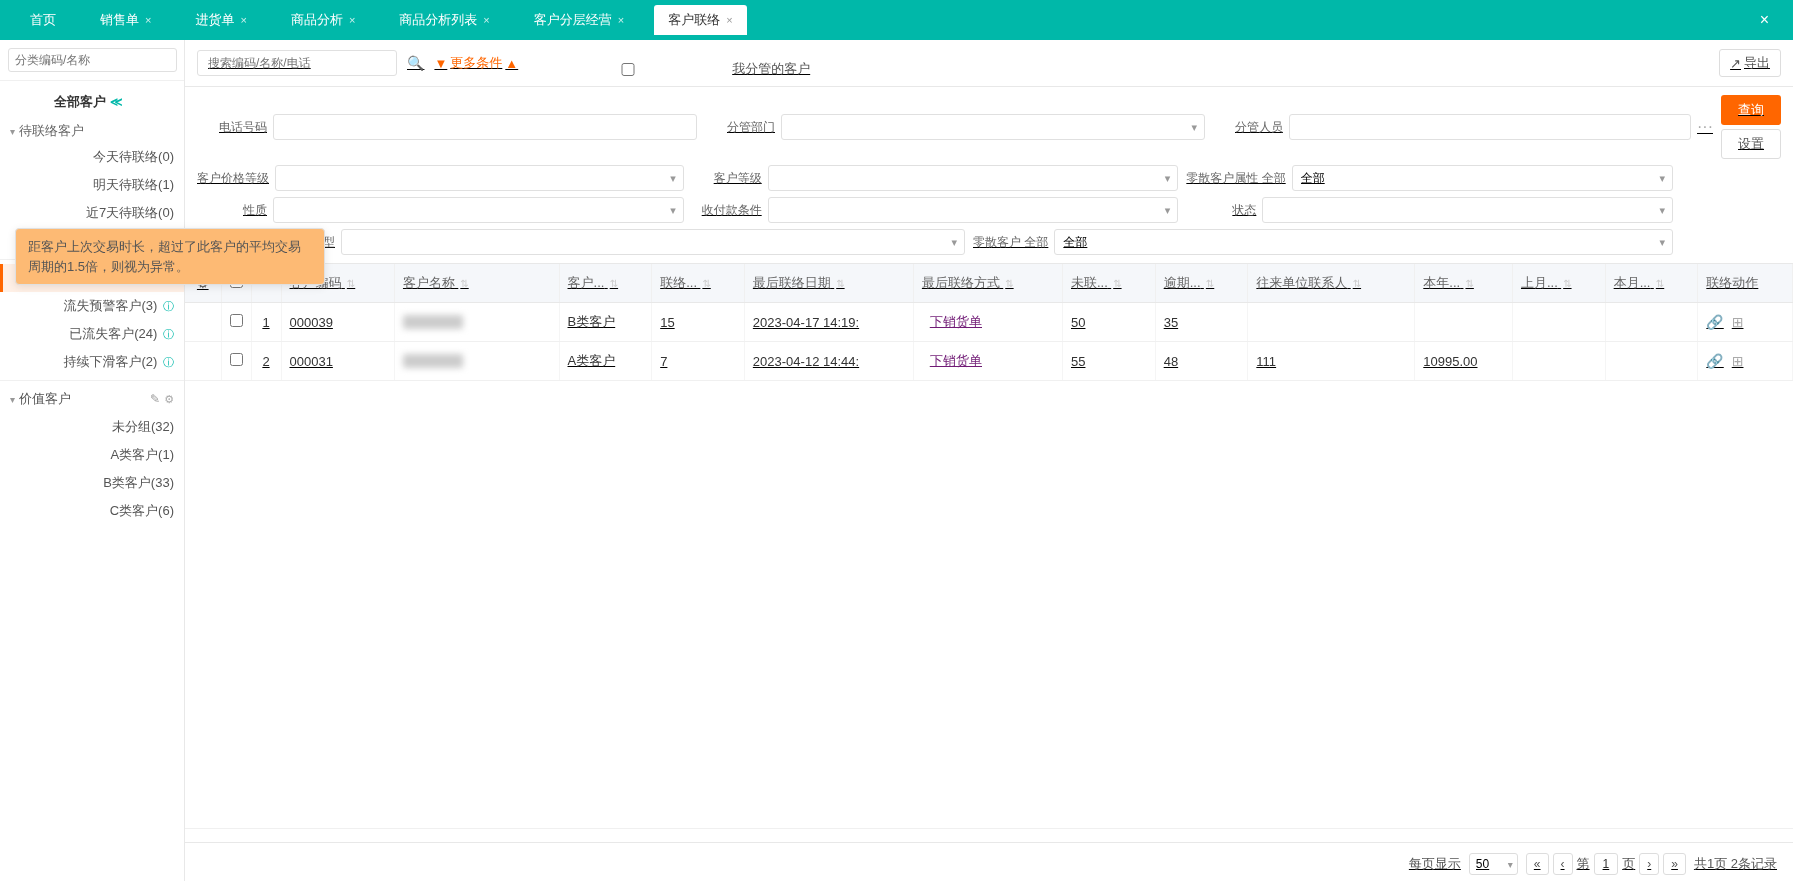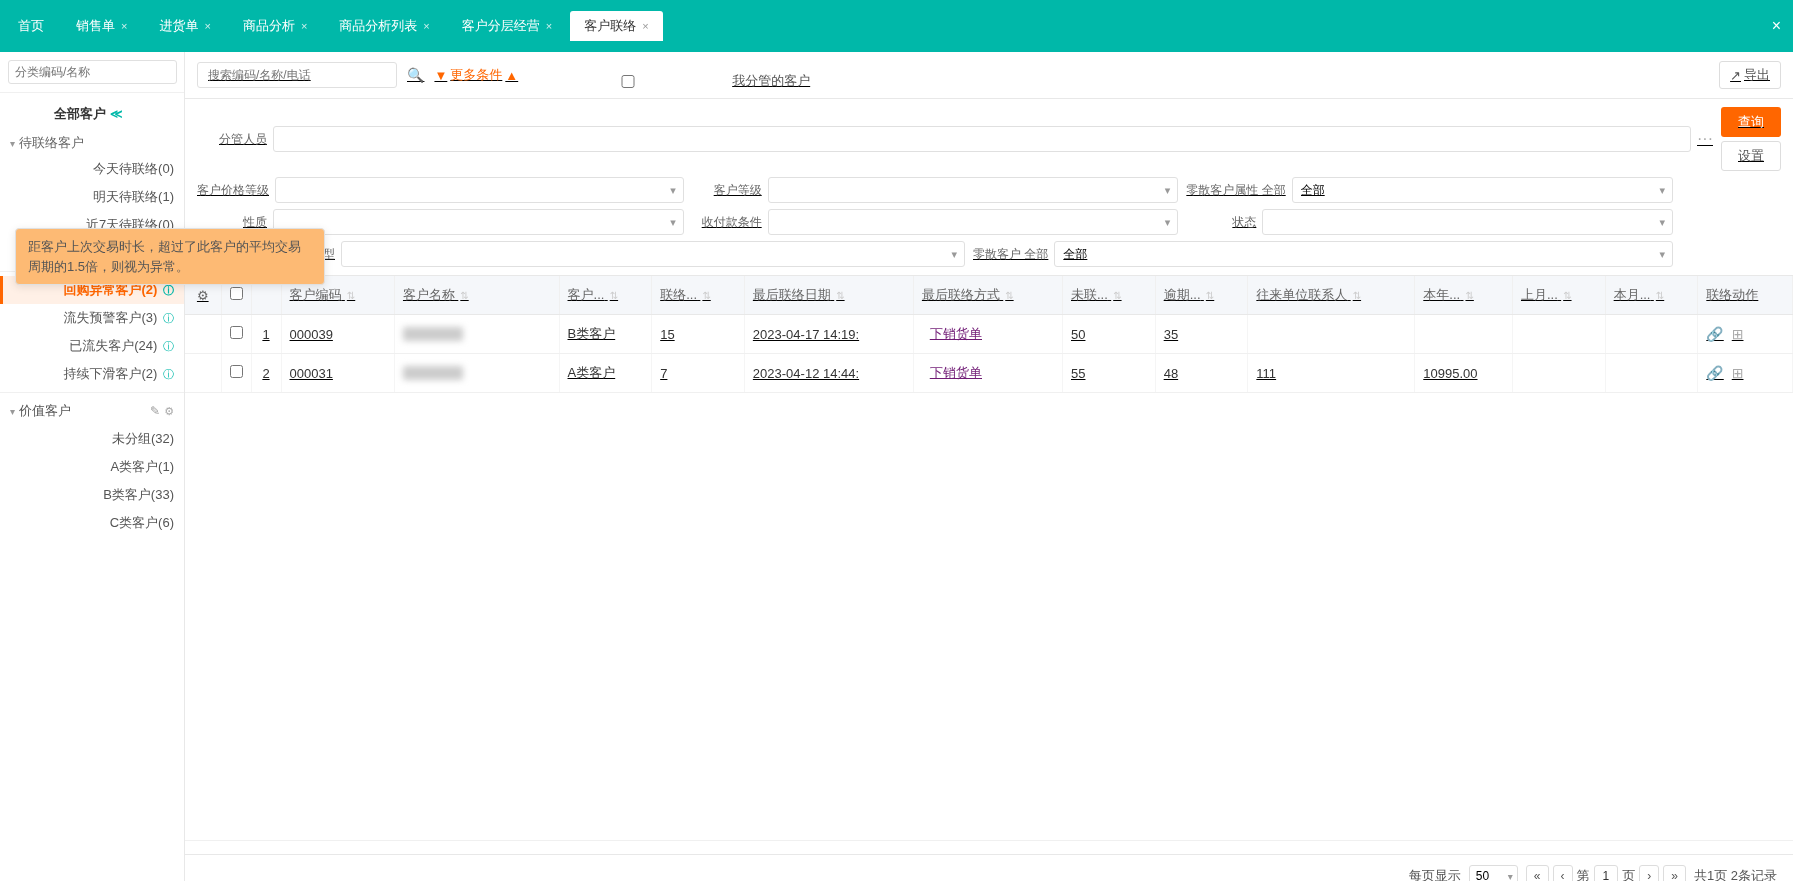--- a/index.html
+++ b/index.html
@@ -1,21 +1,21 @@
 <!DOCTYPE html>
 <html><head>
   <meta charset="utf-8">
   <style>
     * { box-sizing: border-box; margin: 0; padding: 0; font-family: 'Microsoft YaHei', Arial, sans-serif; font-size: 13px; }
     body { background: #f0f2f5; overflow: hidden; }
 
     
     .top-nav {
-      display: flex; align-items: center; background: #00b8a9; height: 52px;
-      padding: 0 4px; color: white; gap: 4px;
+      display: flex; align-items: center; background: #00b8a9; height: 40px;
+      padding: 0 16px; color: white; gap: 16px;
     }
     .top-nav .nav-tab {
       padding: 6px 14px; cursor: pointer; color: white; white-space: nowrap;
       border-radius: 3px 3px 0 0; font-size: 13px; display: flex; align-items: center; gap: 4px;
     }
     .top-nav .nav-tab.active {
       background: white; color: #333; border-radius: 3px 3px 0 0;
     }
     .top-nav .nav-tab .close-x {
       font-size: 11px; color: rgba(255,255,255,0.8); margin-left: 2px; cursor: pointer;
@@ -236,20 +236,32 @@
       <button class="export-btn">
         <span>↗</span>
         <span>导出</span>
       </button>
     </div>
 
     <div class="adv-filter">
 
       <div class="adv-filter-row">
         <div class="filter-field">
+          <span class="filter-label">电话号码</span>
+          <input class="filter-input" type="text" style="">
+        </div>
+        <div class="filter-field">
+          <span class="filter-label">分管部门</span>
+          <div class="filter-select-wrap">
+            <select>
+              <option value=""></option>
+            </select>
+          </div>
+        </div>
+        <div class="filter-field">
           <span class="filter-label">分管人员</span>
           <input class="filter-input" type="text" style="flex: 1 1 0%;">
           <span class="filter-dots">···</span>
         </div>
         <div class="action-btns">
           <button class="btn-query">查询</button>
           <button class="btn-reset">设置</button>
         </div>
       </div>
 

